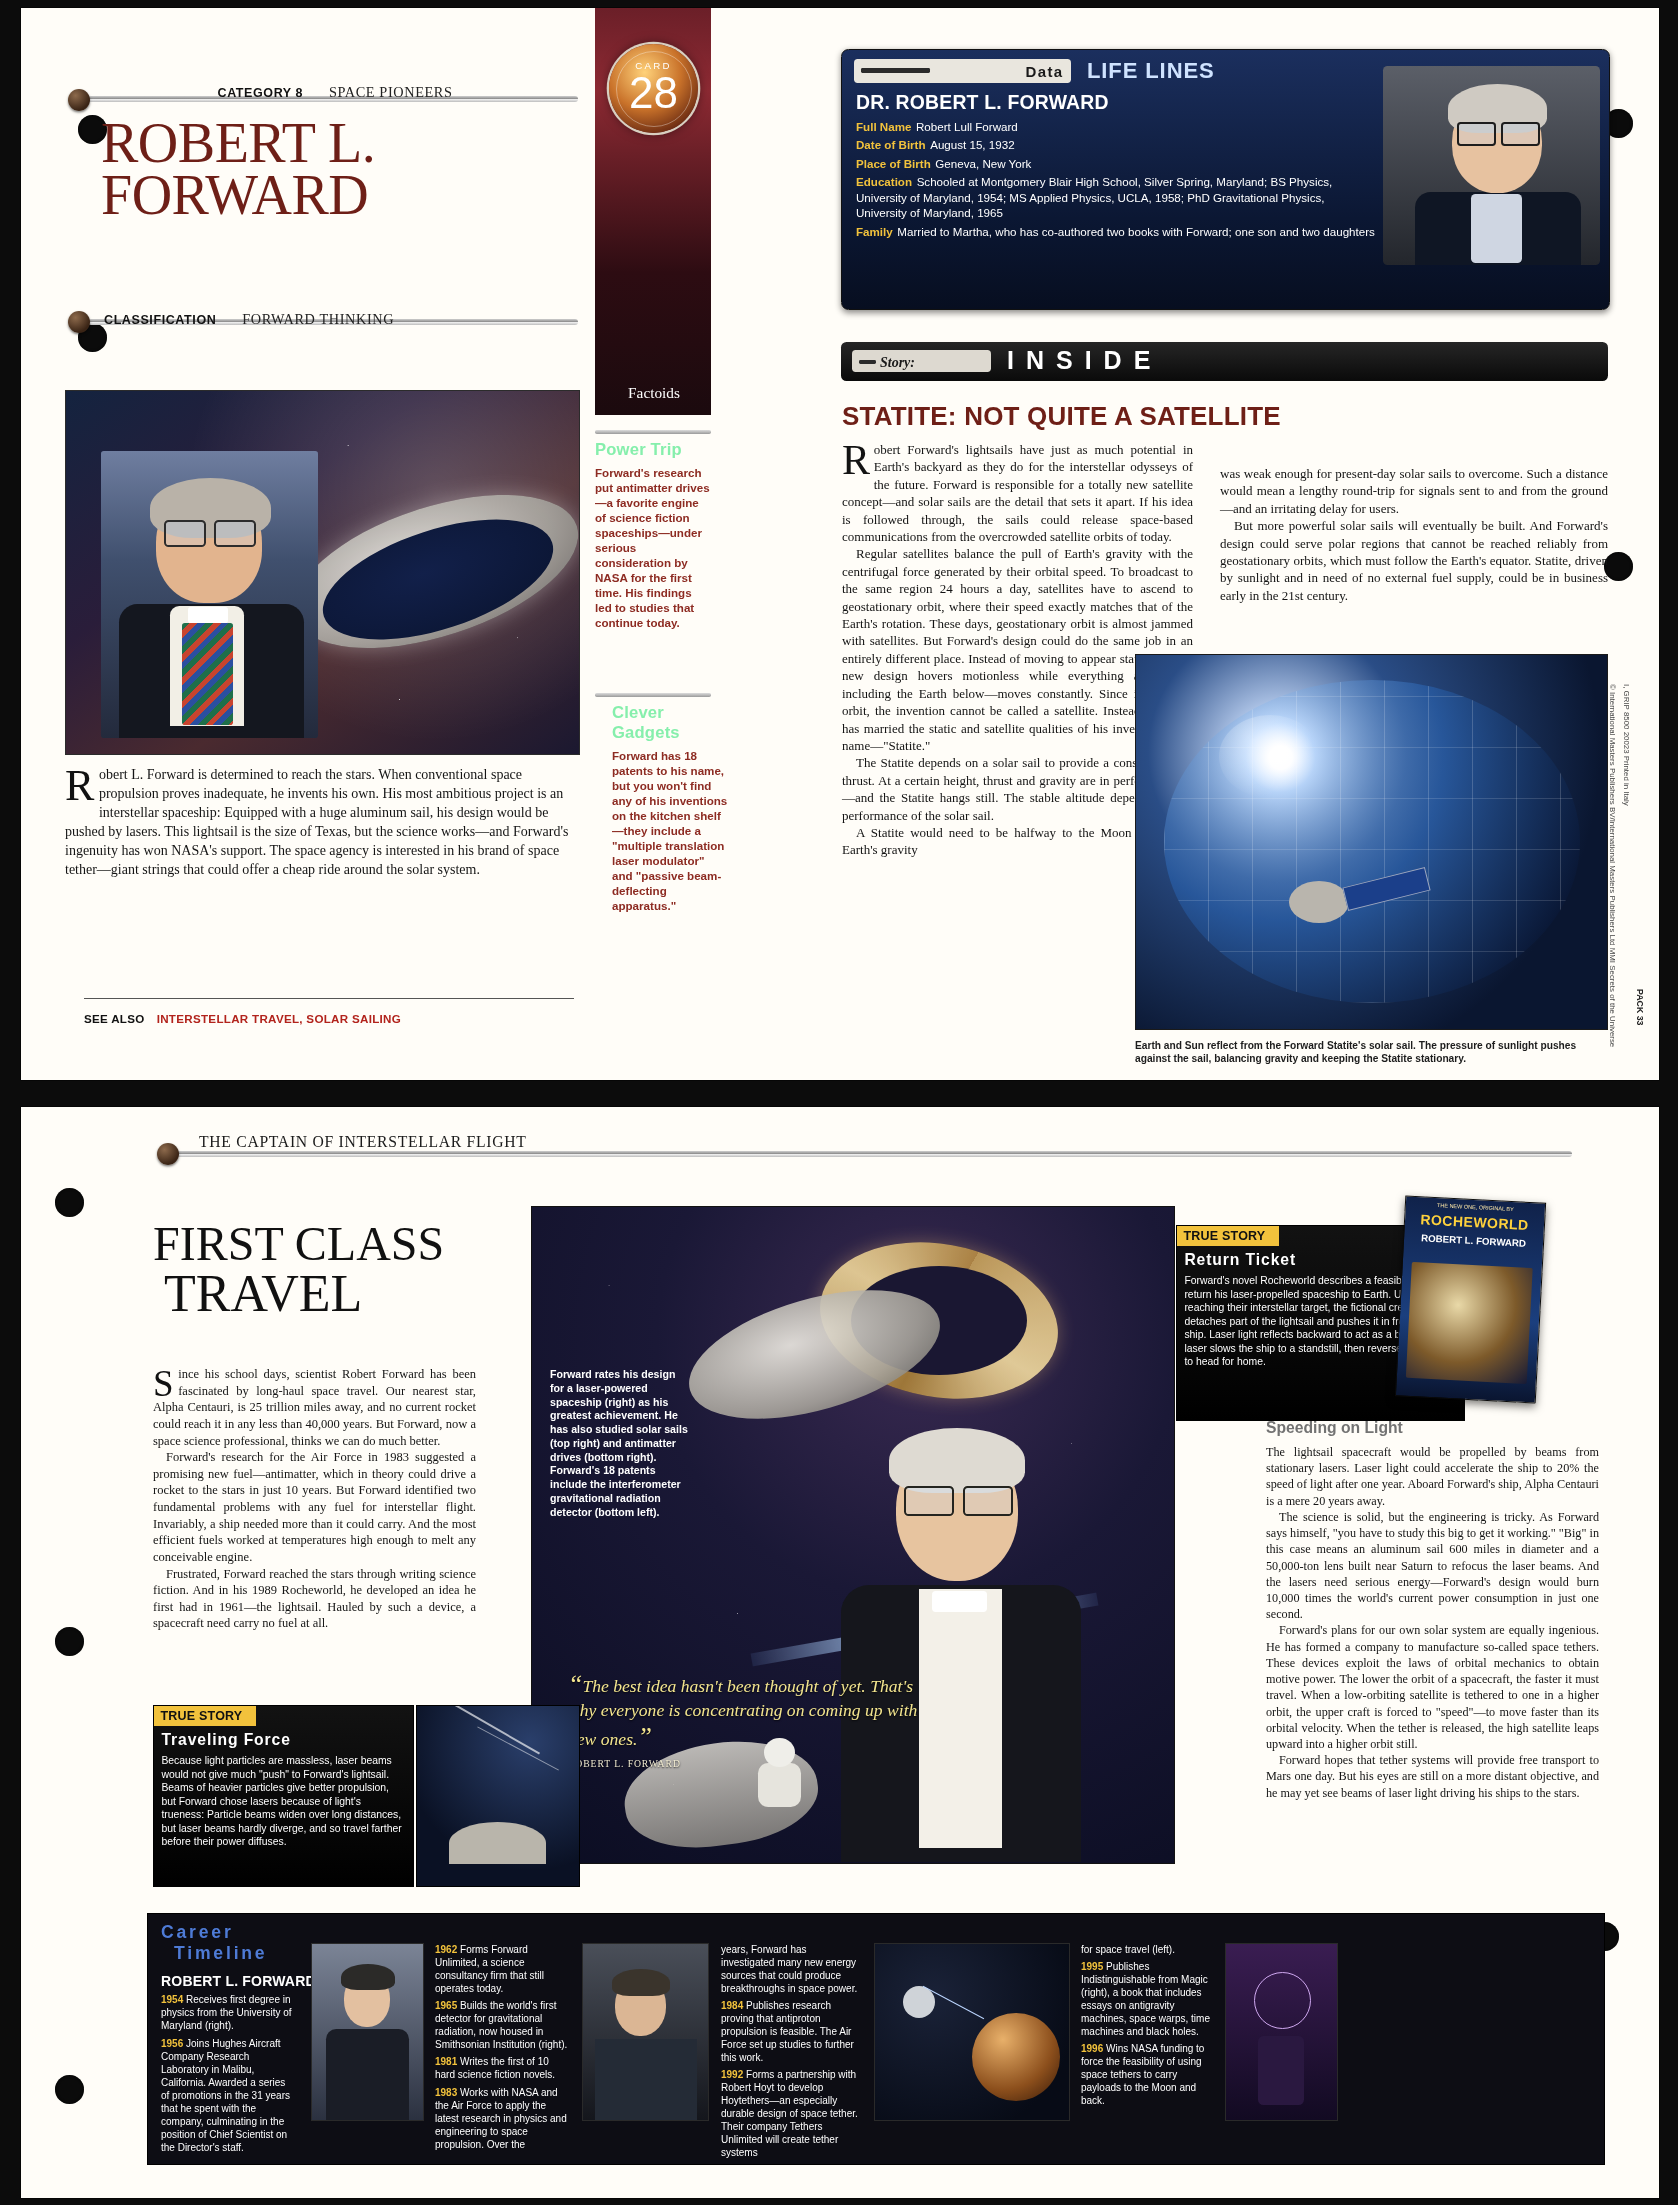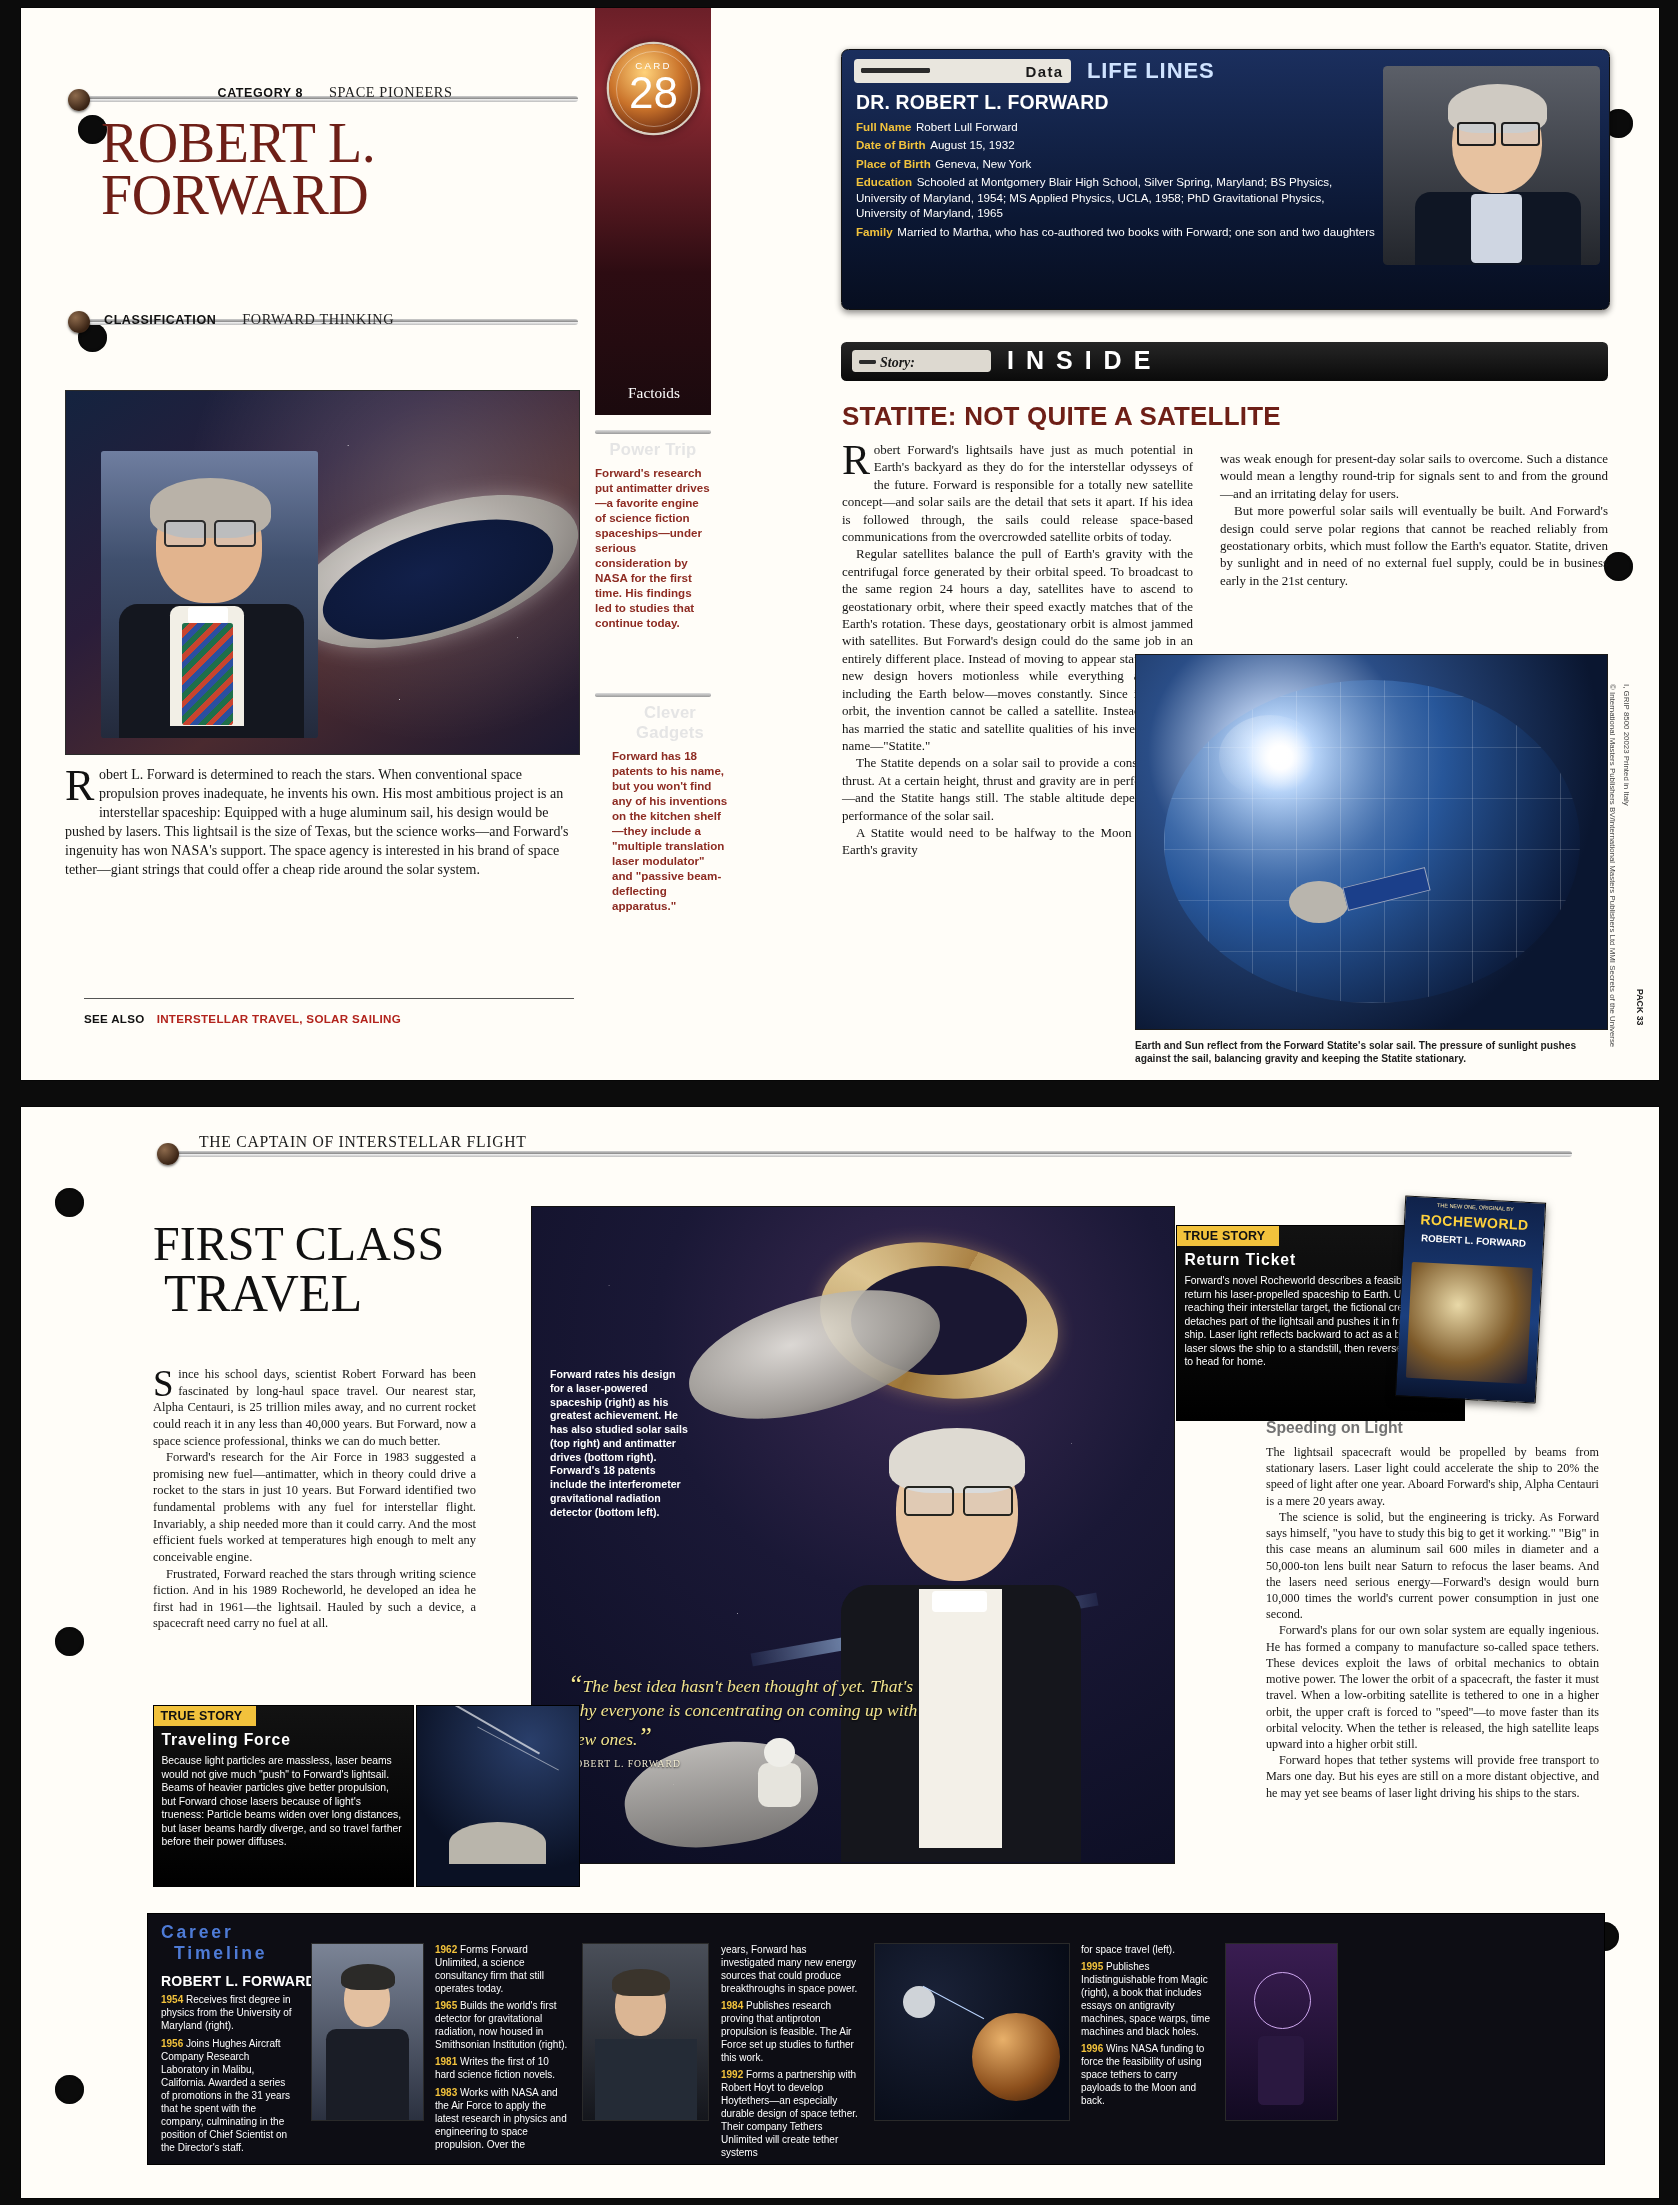--- a/index.html
+++ b/index.html
@@ -67,21 +67,21 @@
   .strip{position:absolute;left:595px;top:8.3px;width:116px;height:407px;background:linear-gradient(180deg,#6b1f28 0%,#8d2a33 20%,#2d0c12 65%,#1b0a0e 100%);}
   .card-badge{position:absolute;left:609px;top:44px;width:89px;height:89px;border-radius:50%;
       background:radial-gradient(circle at 40% 32%, #ffd27a, #c9722a 45%, #6d2d13 78%, #2a1008);
       box-shadow:0 0 0 2.3px #d8cfc0, 0 0 12px rgba(0,0,0,.6);overflow:hidden;}
   .card-badge .ring{position:absolute;inset:6.5px;border-radius:50%;border:0.9px solid rgba(255,255,255,.35);}
   .card-badge .cw{position:absolute;top:15.7px;left:0;right:0;text-align:center;font-family:"Liberation Sans",sans-serif;font-size:9.7px;letter-spacing:2.3px;color:#fff;}
   .card-badge .cn{position:absolute;top:24px;left:0;right:0;text-align:center;font-family:Liberation Sans, sans-serif;font-size:44px;color:#fff;}
   .factoids-lbl{position:absolute;left:601px;top:384px;width:106px;text-align:center;font-family:"Liberation Serif",serif;font-size:15.3px;color:#fff;}
 
   .fact{position:absolute;width:116px;}
-  .fact h3{margin:0 0 4.6px 0;font-family:"Liberation Sans",sans-serif;font-size:16.6px;letter-spacing:0.2px;color:#e5e5e5;font-weight:bold;text-align:center;}
+  .fact h3{margin:0 0 4.6px 0;font-family:"Liberation Sans",sans-serif;font-size:16.6px;letter-spacing:0.2px;color:#86efac;font-weight:bold;}
   .fact p{margin:0;font-family:"Liberation Sans",sans-serif;font-size:11.6px;line-height:1.3;color:#8d2b22;font-weight:bold;}
   .fact-rule{position:absolute;width:116px;height:3.7px;background:linear-gradient(180deg,#dcdcdc,#9a9a9a);border-radius:1.8px;}
 
   
   .ll{position:absolute;left:841px;top:49px;width:767px;height:259px;background:linear-gradient(180deg,#1b2f5e,#0b1733 65%,#070e20);
      border:1.8px solid #111;border-radius:7.4px;overflow:hidden;box-shadow:0 2.8px 6.5px rgba(0,0,0,.45);}
   .ll .datatab{position:absolute;left:12px;top:9.2px;width:217px;height:24px;background:#e9e6de;border-radius:3.7px;}
   .ll .datatab span{position:absolute;right:7.4px;top:3.7px;font-family:"Liberation Sans",sans-serif;font-size:15px;font-weight:bold;letter-spacing:1.4px;color:#1a1a1a;}
   .ll .datatab i{position:absolute;left:7.4px;top:9.2px;width:69px;height:4.6px;background:#2b2b2b;border-radius:1.4px;}
   .ll .lltitle{position:absolute;left:245px;top:8.3px;font-family:"Liberation Sans",sans-serif;font-weight:bold;font-size:22px;letter-spacing:0.9px;color:#cfe3ff;}
@@ -308,21 +308,21 @@
 
   <div class="storytitle">STATITE: NOT QUITE A SATELLITE</div>
 
   <div class="col" style="left:842px;top:441px;width:351px;">
     <p class="first"><span class="colcap">R</span><span>obert Forward's lightsails have just as much potential in Earth's backyard as they do for the interstellar odysseys of the future. Forward is responsible for a totally new satellite concept—and solar sails are the detail that sets it apart. If his idea is followed through, the sails could release space-based communications from the overcrowded satellite orbits of today.</span></p>
     <p>Regular satellites balance the pull of Earth's gravity with the centrifugal force generated by their orbital speed. To broadcast to the same region 24 hours a day, satellites have to ascend to geostationary orbit, where their speed exactly matches that of the Earth's rotation. These days, geostationary orbit is almost jammed with satellites. But Forward's design could do the same job in an entirely different place. Instead of moving to appear stationary, the new design hovers motionless while everything about it—including the Earth below—moves constantly. Since it does not orbit, the invention cannot be called a satellite. Instead, Forward has married the static and satellite qualities of his invention in its name—"Statite."</p>
     <p>The Statite depends on a solar sail to provide a constant gentle thrust. At a certain height, thrust and gravity are in perfect balance—and the Statite hangs still. The stable altitude depends on the performance of the solar sail.</p>
     <p>A Statite would need to be halfway to the Moon before the Earth's gravity</p>
   </div>
 
-  <div class="col" style="left:1220px;top:450px;width:388px;">
+  <div class="col" style="left:1220px;top:465px;width:388px;">
     <p class="first">was weak enough for present-day solar sails to overcome. Such a distance would mean a lengthy round-trip for signals sent to and from the ground—and an irritating delay for users.</p>
     <p>But more powerful solar sails will eventually be built. And Forward's design could serve polar regions that cannot be reached reliably from geostationary orbits, which must follow the Earth's equator. Statite, driven by sunlight and in need of no external fuel supply, could be in business early in the 21st century.</p>
   </div>
 
   <div class="sailimg">
     <div class="globe"></div>
     <div class="mesh"></div>
     <div class="craft">
       <div class="body"></div>
       <div class="panel"></div>

